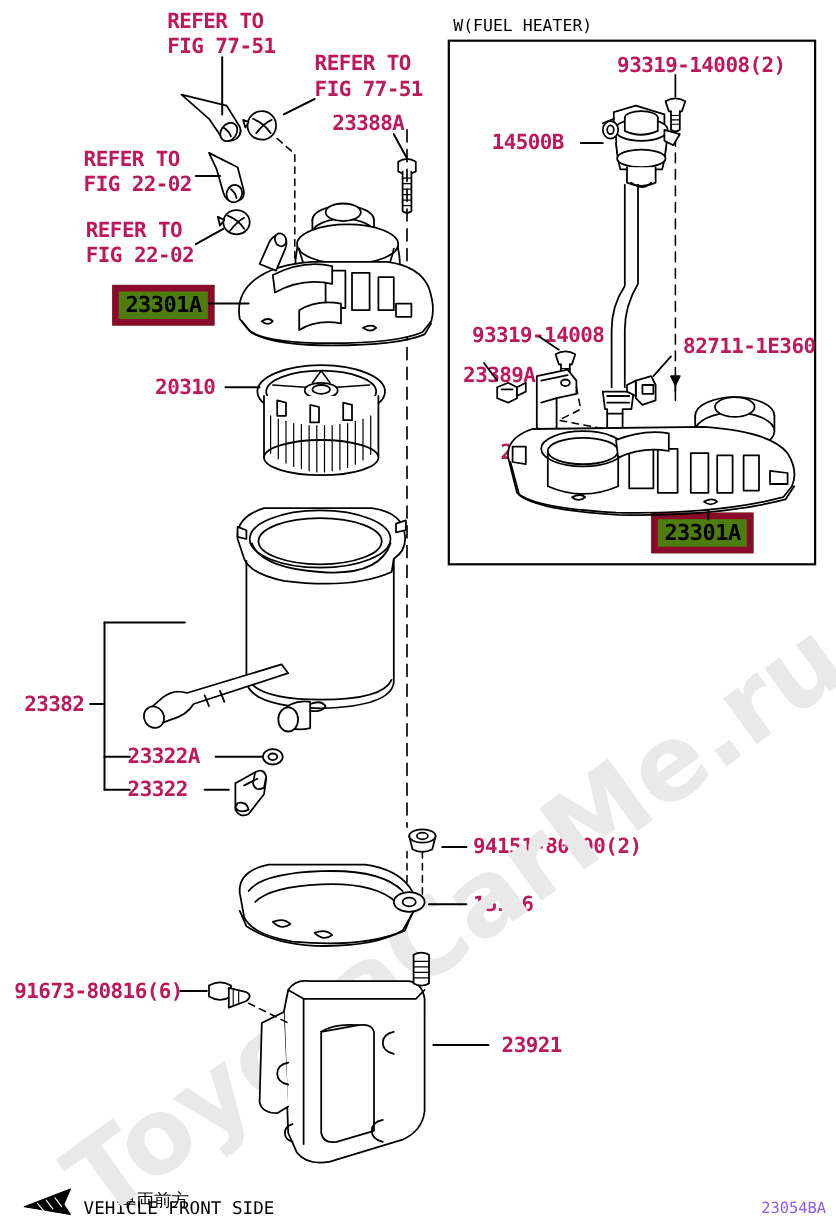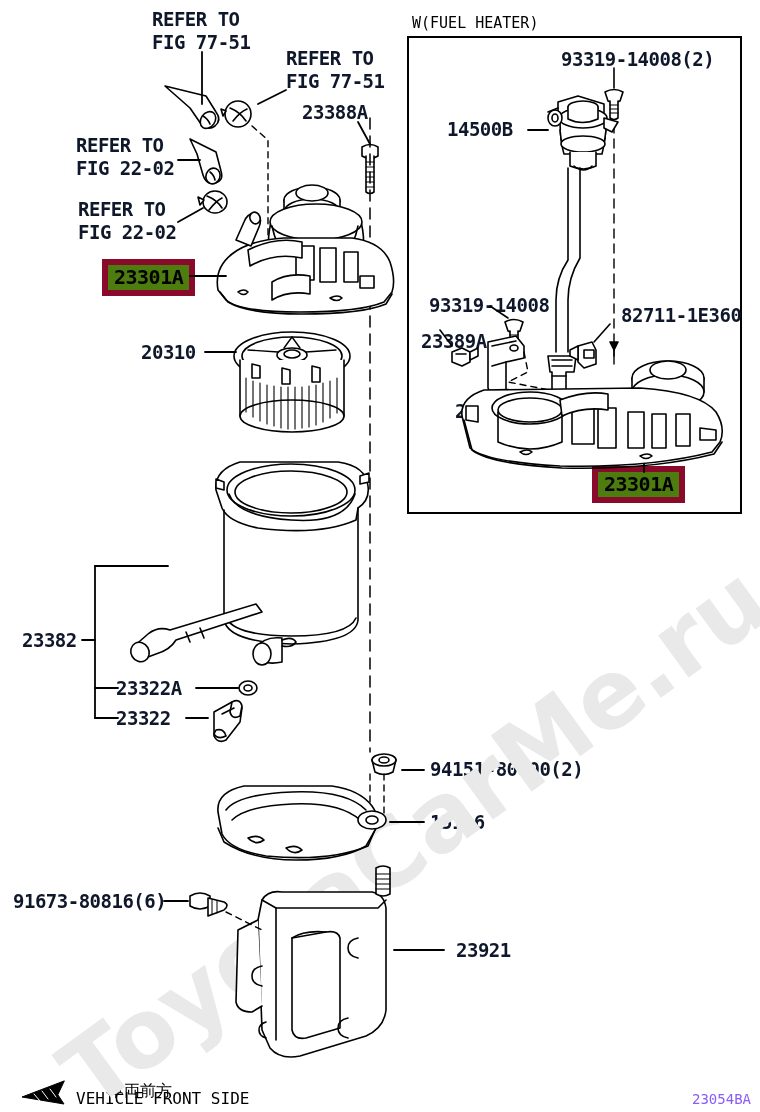--- a/index.html
+++ b/index.html
@@ -28,21 +28,21 @@
     height: 1112px;
   }
   .lbl {
     position: absolute;
     font-family: "DejaVu Sans Mono", monospace;
     font-weight: bold;
     font-size: 19px;
     letter-spacing: -0.5px;
     white-space: pre;
     line-height: 22px;
-    color: #0f172a;
+    color: #be185d;
   }
   .lbl.two {
     line-height: 23px;
   }
   .hl-box {
     position: absolute;
     border: 6px solid #8a0a2c;
     background: #4d7c0f;
     padding: 1px 6px 2px 6px;
     font-family: "DejaVu Sans Mono", monospace;

